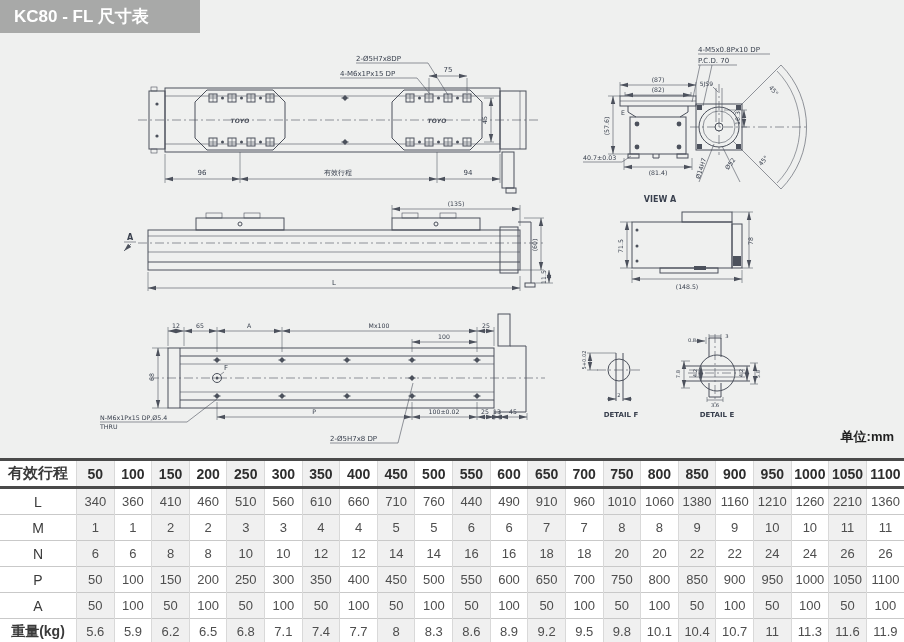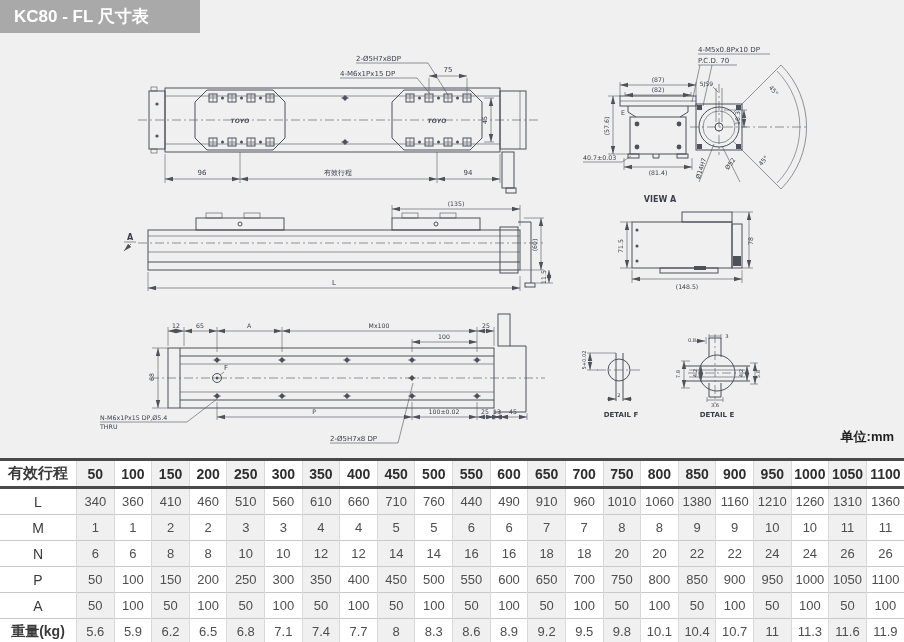--- a/index.html
+++ b/index.html
@@ -450,21 +450,21 @@
         <td class="alt">440</td>
         <td>490</td>
         <td class="alt">910</td>
         <td>960</td>
         <td class="alt">1010</td>
         <td>1060</td>
         <td class="alt">1380</td>
         <td>1160</td>
         <td class="alt">1210</td>
         <td>1260</td>
-        <td class="alt">1310</td>
+        <td class="alt">2210</td>
         <td>1360</td>
       </tr>
       <tr>
         <td class="rl">M</td>
         <td class="alt">1</td>
         <td>1</td>
         <td class="alt">2</td>
         <td>2</td>
         <td class="alt">3</td>
         <td>3</td>

